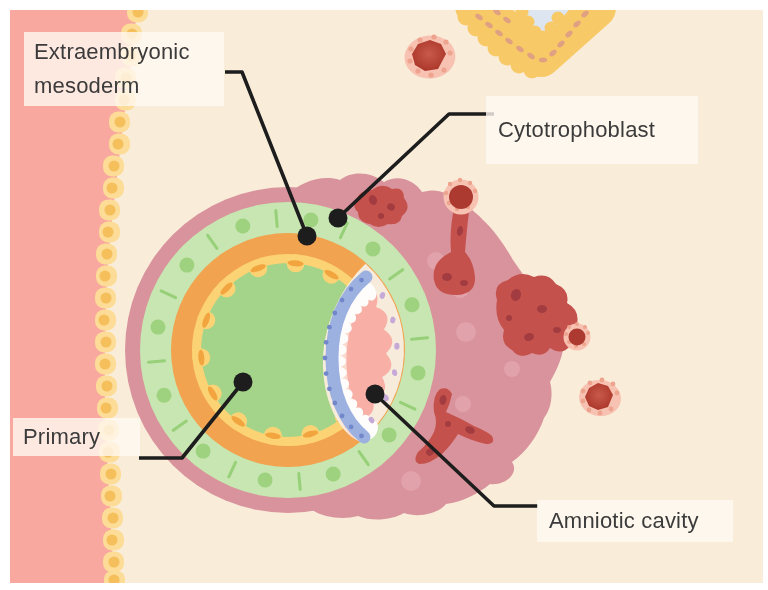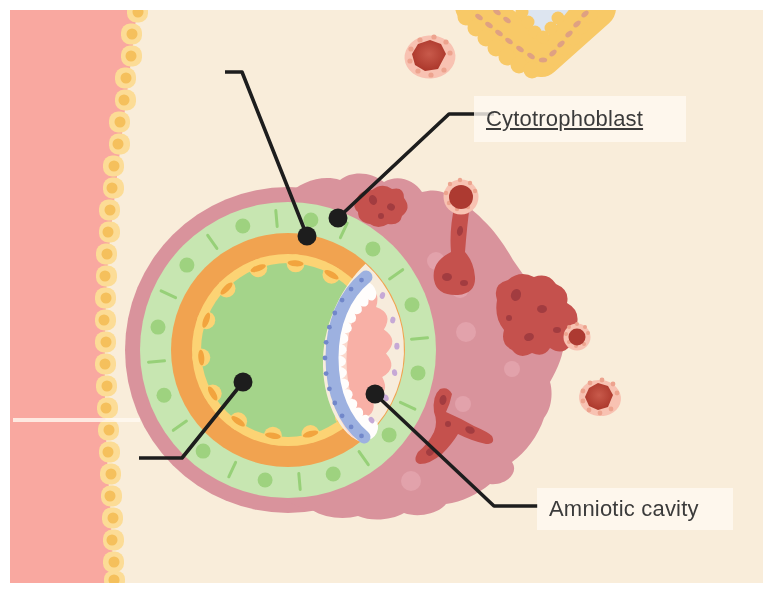--- a/index.html
+++ b/index.html
@@ -3,23 +3,23 @@
 <meta charset="utf-8">
 <style>
   html,body{margin:0;padding:0;background:#ffffff;}
   #stage{position:relative;width:768px;height:590px;background:#ffffff;overflow:hidden;
          font-family:"Liberation Sans", sans-serif;}
   #art{position:absolute;left:0;top:0;}
   .lbl{position:absolute;background:rgba(255,249,241,0.8);color:#3b3b3b;
        font-size:22px;line-height:34px;letter-spacing:.2px;}
   .lbl .ln{display:block;white-space:nowrap;}
   #lbl-ext{left:24px;top:32px;width:180px;padding:3px 10px;}
-  #lbl-cyto{left:474px;top:96px;width:188px;padding:6px 12px;white-space:nowrap;text-decoration:underline;}
+  #lbl-cyto{left:486px;top:96px;width:188px;padding:17px 12px;white-space:nowrap;}
   #lbl-pys{left:13px;top:418px;width:107px;padding:2px 10px;}
-  #lbl-amn{left:537px;top:488px;width:172px;padding:4px 12px;white-space:nowrap;}
+  #lbl-amn{left:537px;top:500px;width:172px;padding:4px 12px;white-space:nowrap;}
   
   .ycell{fill:#fcdc96}.ynuc{fill:#f5c05c}
   .gcell{fill:#9ed27f}.gtick{stroke:#97d078;stroke-width:3;stroke-linecap:round}
   .scallop{fill:#fcd374}.mnuc{fill:#f2a43e}
   .lac{fill:#c5514d}.lspot{fill:#a23c40}.pspot{fill:#e2a2ab}
   .rim{fill:#f8c2b2}.rimdot{fill:#eda38e}.vcore{fill:#ad3a31}
   .bdot{fill:#7187ca}.ldot{fill:#c6a9d6}.wcell{fill:#fffdfc}
   .glc{fill:#f8c967}.gln{fill:#dfa182}
   .leader{stroke:#1d1d1d;stroke-width:3.6;fill:none;stroke-linejoin:round}
   .ldotend{fill:#1d1d1d}
@@ -370,21 +370,26 @@
       <path class="leader" d="M494,114 L449,114 L338,218"></path>
       <circle class="ldotend" cx="338" cy="218" r="9.5"></circle>
       <path class="leader" d="M139,458 L182,458 L243,382"></path>
       <circle class="ldotend" cx="243" cy="382" r="9.5"></circle>
       <path class="leader" d="M375,394 L494,506 L538,506"></path>
       <circle class="ldotend" cx="375" cy="394" r="9.5"></circle>
     </g>
   </g>
 </svg>
 
+<div class="lbl" id="lbl-ext">
+  <span class="ln">Extraembryonic</span>
+  <span class="ln">mesoderm</span>
+</div>
 <div class="lbl" id="lbl-cyto">
   <span class="ln">Cytotrophoblast</span>
 </div>
 <div class="lbl" id="lbl-pys">
+  <span class="ln">Primary</span>
 </div>
 <div class="lbl" id="lbl-amn">
   <span class="ln">Amniotic cavity</span>
 </div>
 </div>
 
 </body></html>

